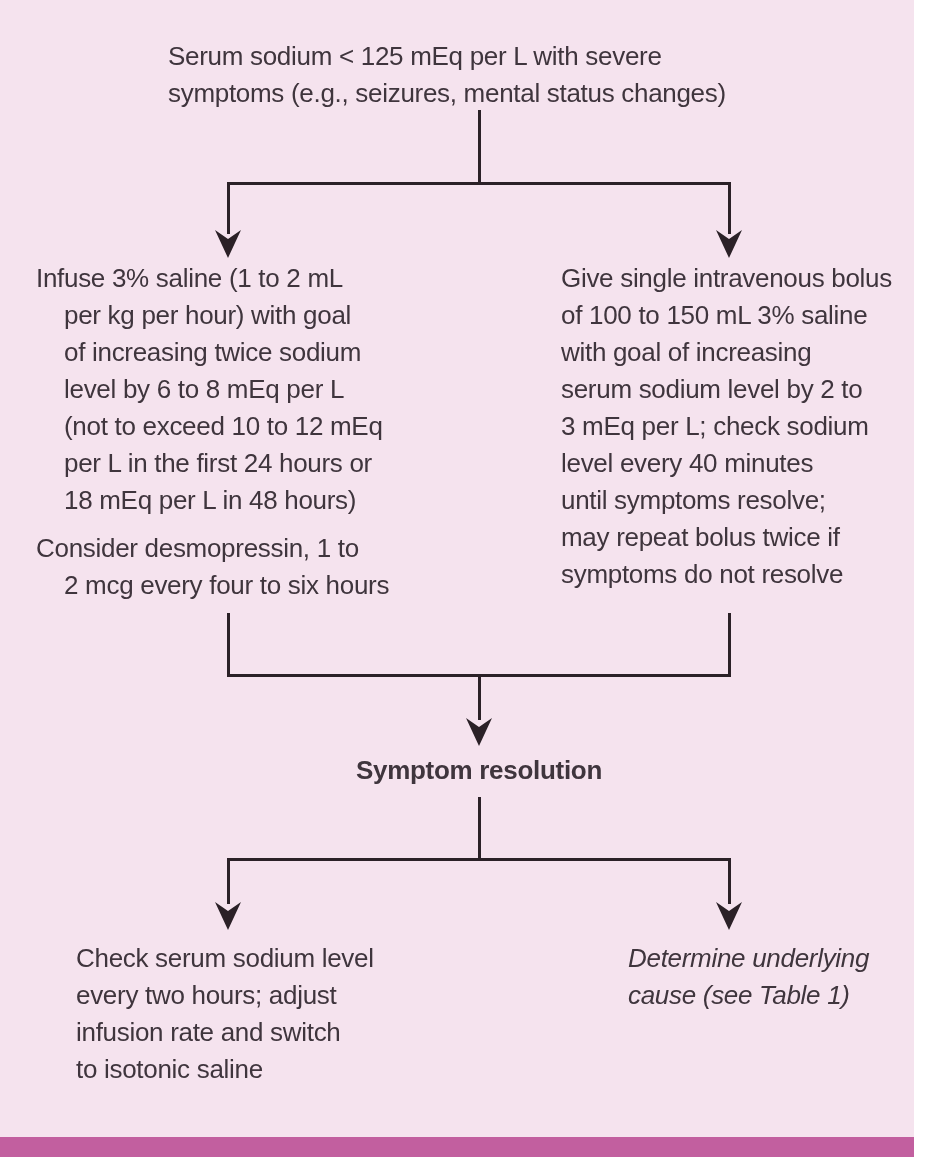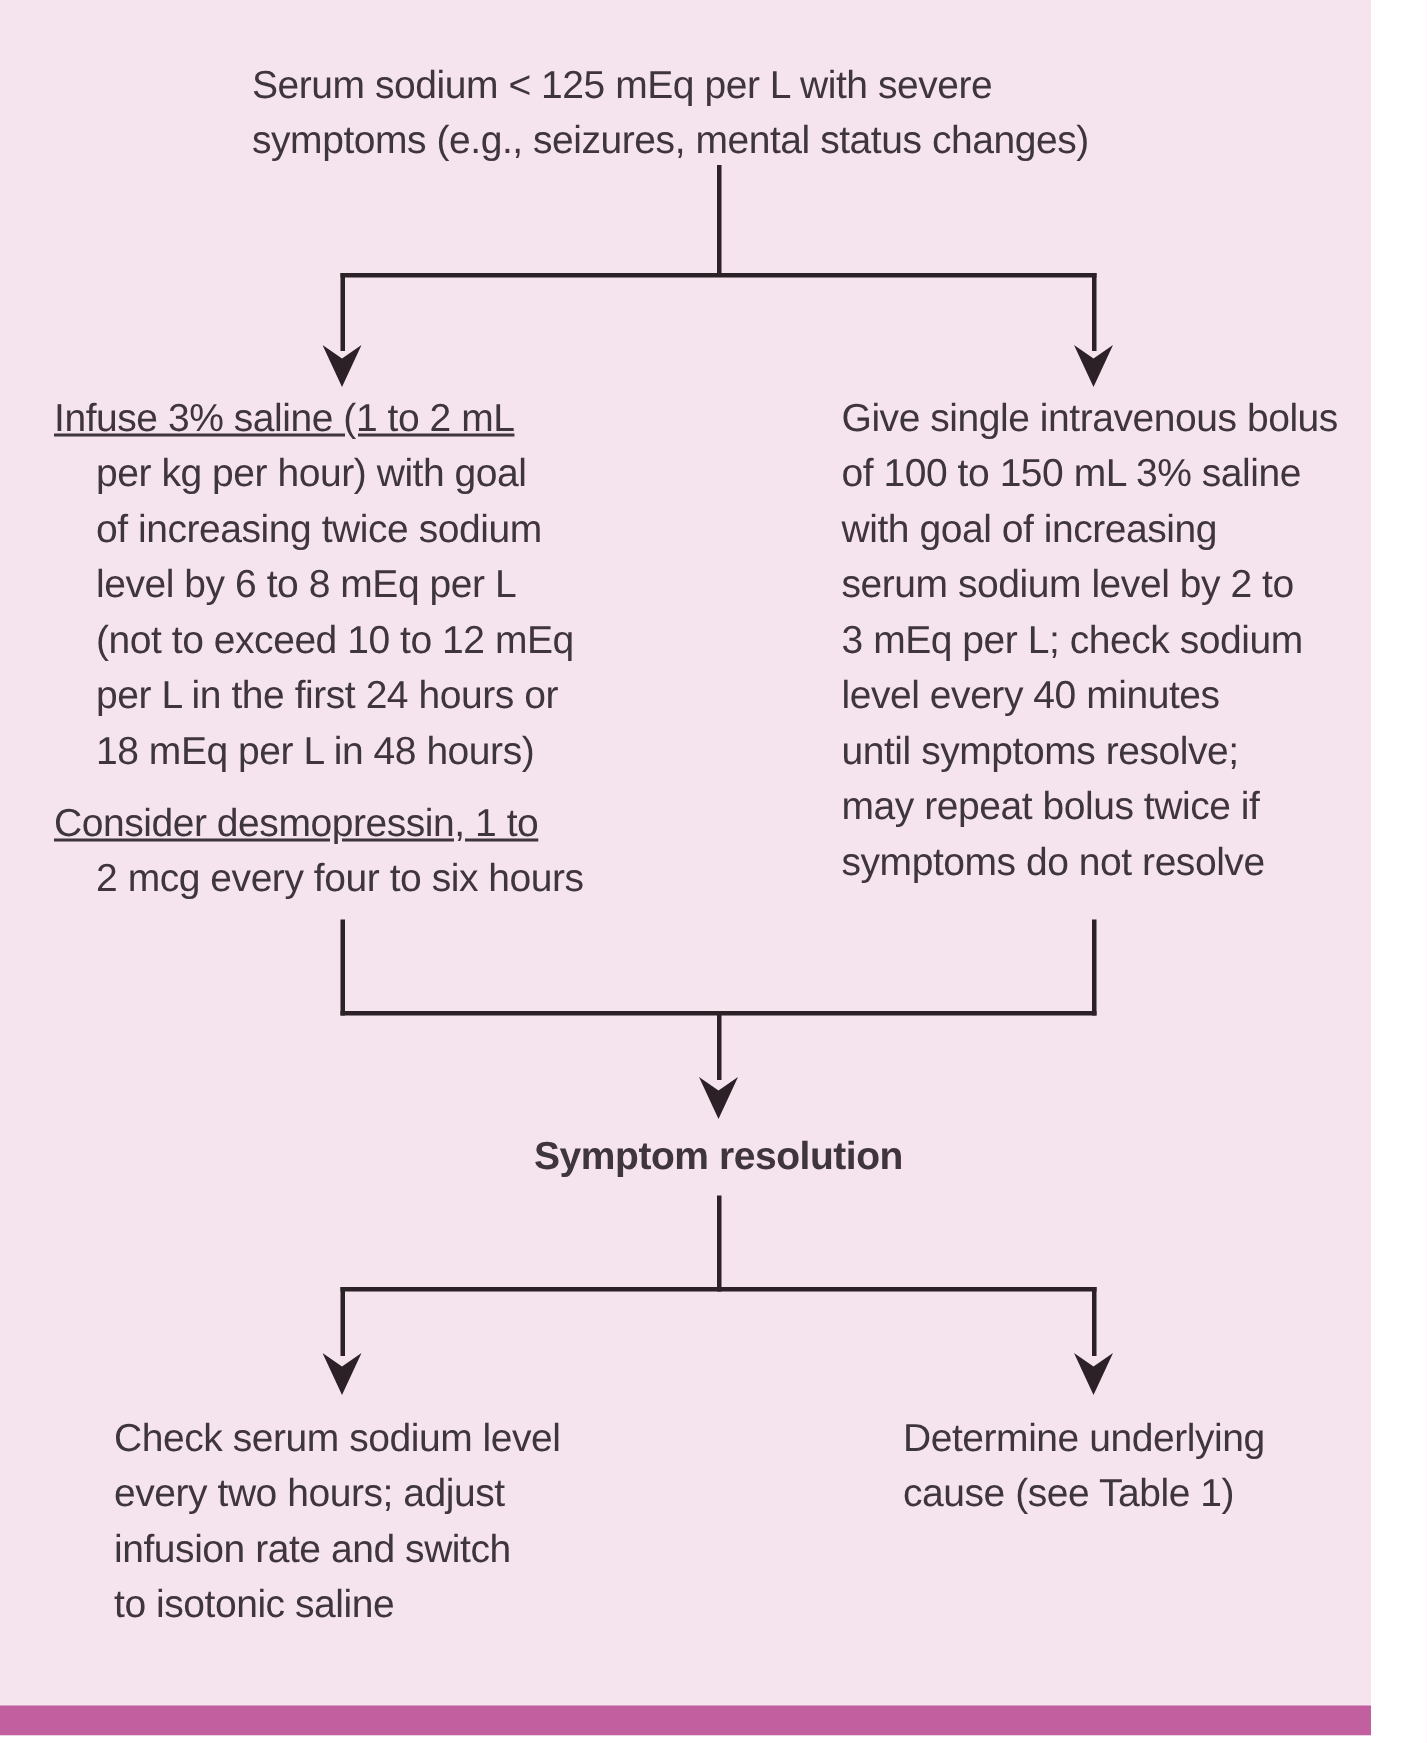--- a/index.html
+++ b/index.html
@@ -19,21 +19,21 @@
     color:var(--text);
   }
   .txt{
     position:absolute;
     font-size:26px;
     line-height:37px;
     letter-spacing:-0.3px;
     white-space:nowrap;
   }
   .hang .tline{padding-left:28px;}
-  .hang .tline.first{padding-left:0;text-decoration:underline;}
+  .hang .tline.first{padding-left:0;}
   .para2{margin-top:11px;}
   .conn{position:absolute;background:var(--line);}
   .arrow{position:absolute;width:26px;height:28px;color:var(--line);}
   .arrow svg{display:block;}
   .accent-bar{
     position:absolute;left:0;top:1137px;width:951px;height:20px;
     background:var(--accent_bar);
   }
   .footer-strip{
     position:absolute;left:0;top:1157px;width:951px;height:5px;
@@ -124,21 +124,21 @@
       </svg>
   </div>
 
   <div class="txt" style="left:76px;top:940px;">
       <div class="tline first">Check serum sodium level</div>
       <div class="tline">every two hours; adjust</div>
       <div class="tline">infusion rate and switch</div>
       <div class="tline">to isotonic saline</div>
     </div>
 
-  <div class="txt" style="left:602px;top:940px;">
+  <div class="txt" style="left:628px;top:940px;font-style:italic;">
       <div class="tline first">Determine underlying</div>
       <div class="tline">cause (see Table 1)</div>
     </div>
 
   <div class="accent-bar"></div>
   <div class="footer-strip"></div>
 
 </div>
 
 </body></html>

